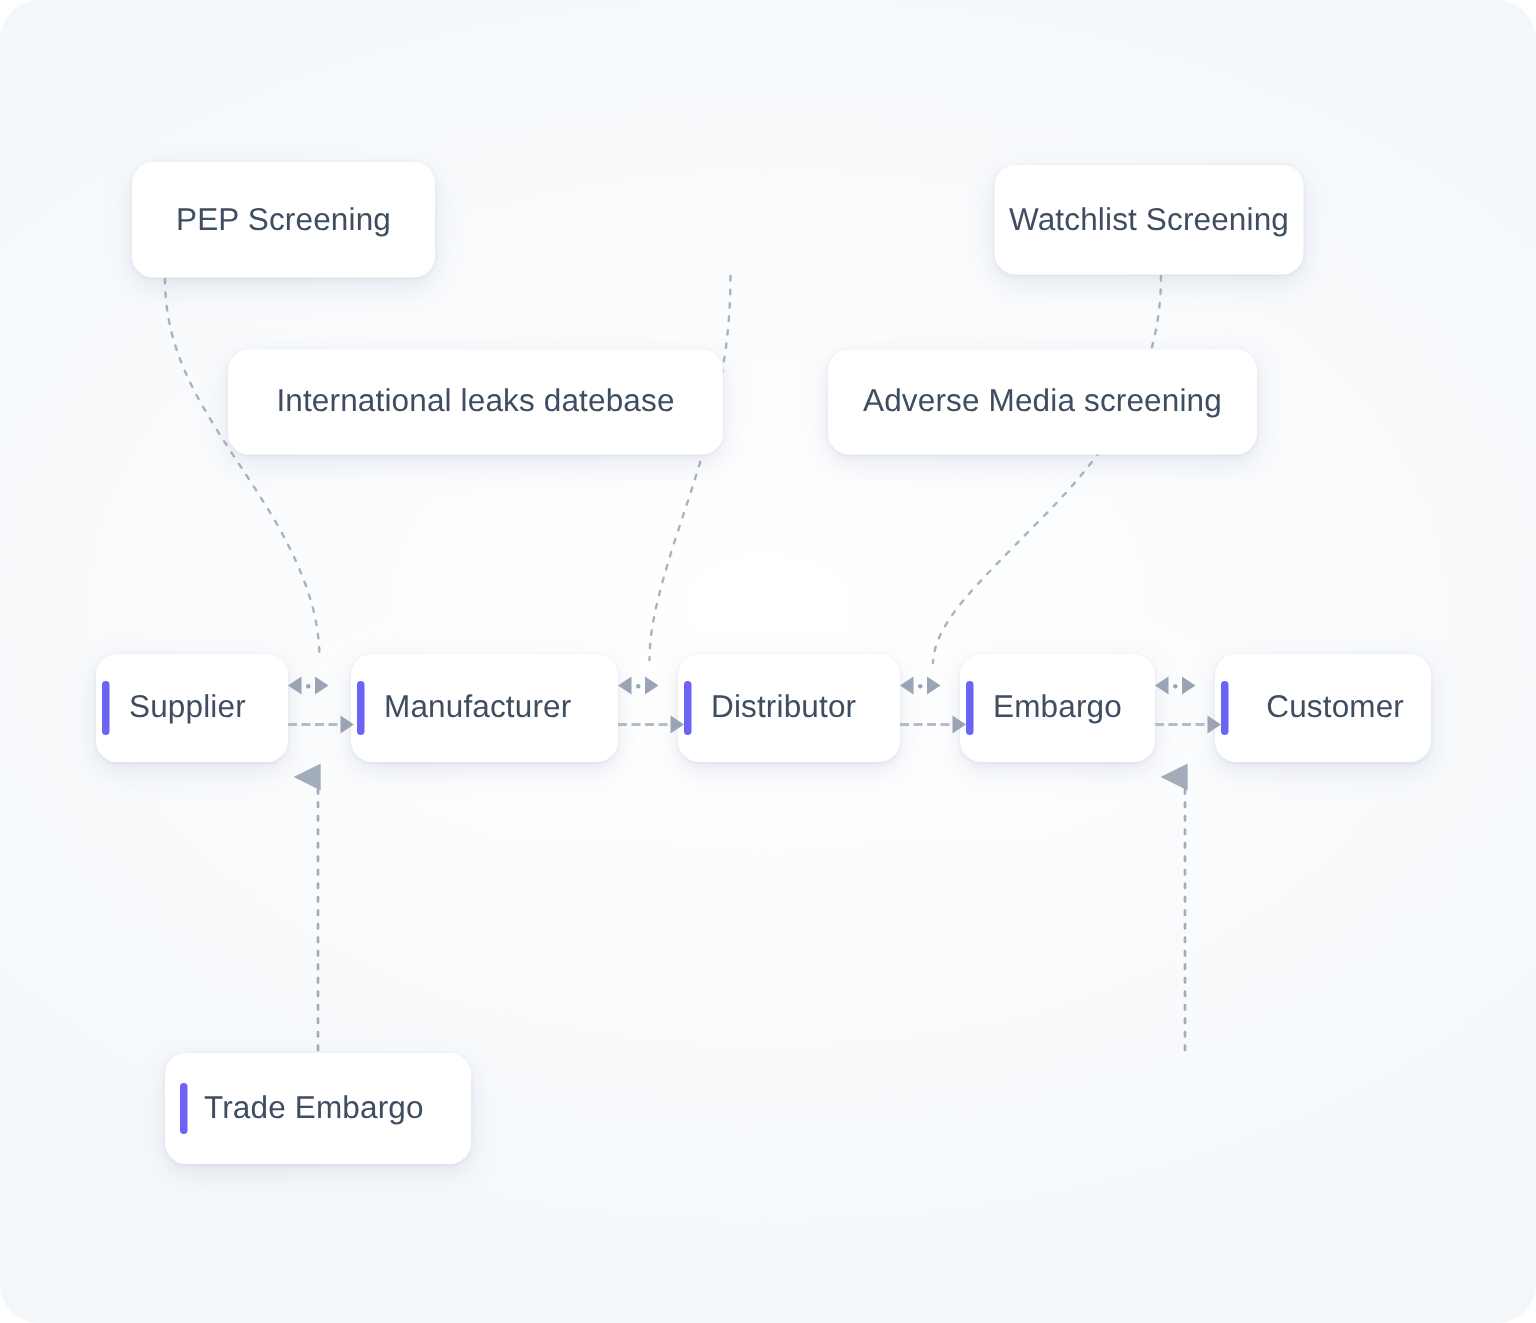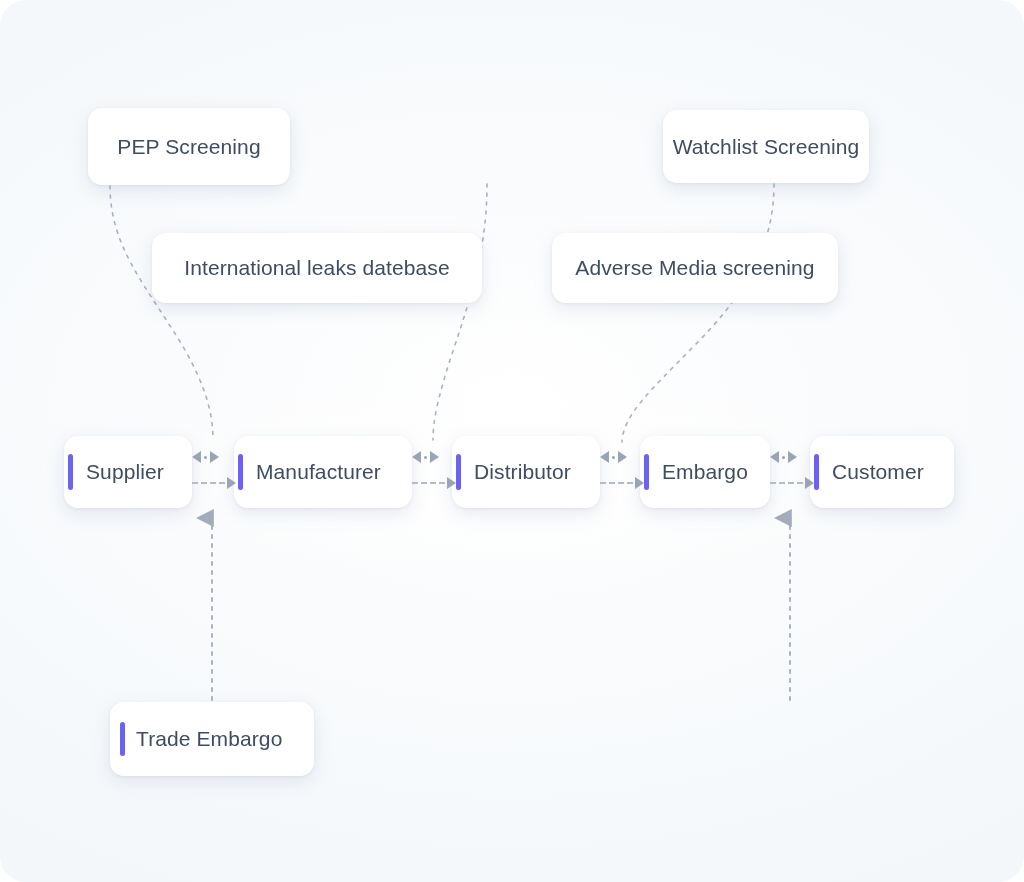--- a/index.html
+++ b/index.html
@@ -194,21 +194,21 @@
   <div class="node chain-node" style="left:234px; top:436px; width:178px; height:72px;">
     <span class="accent-bar"></span>
     <span class="node-label">Manufacturer</span>
   </div>
 
   <div class="node chain-node" style="left:640px; top:436px; width:130px; height:72px;">
     <span class="accent-bar"></span>
     <span class="node-label">Embargo</span>
   </div>
 
-  <div class="node chain-node" style="left:810px; top:436px; width:144px; height:72px;">
+  <div class="node chain-node" style="left:810px; top:436px; width:144px; height:72px;justify-content:flex-end;">
     <span class="accent-bar"></span>
     <span class="node-label">Customer</span>
   </div>
 
   <div class="link-cluster" style="left:192px; top:444px;">
     <div class="link-row top">
       <span class="tri tri-left"></span>
       <span class="mini-dot"></span>
       <span class="tri tri-right"></span>
     </div>

